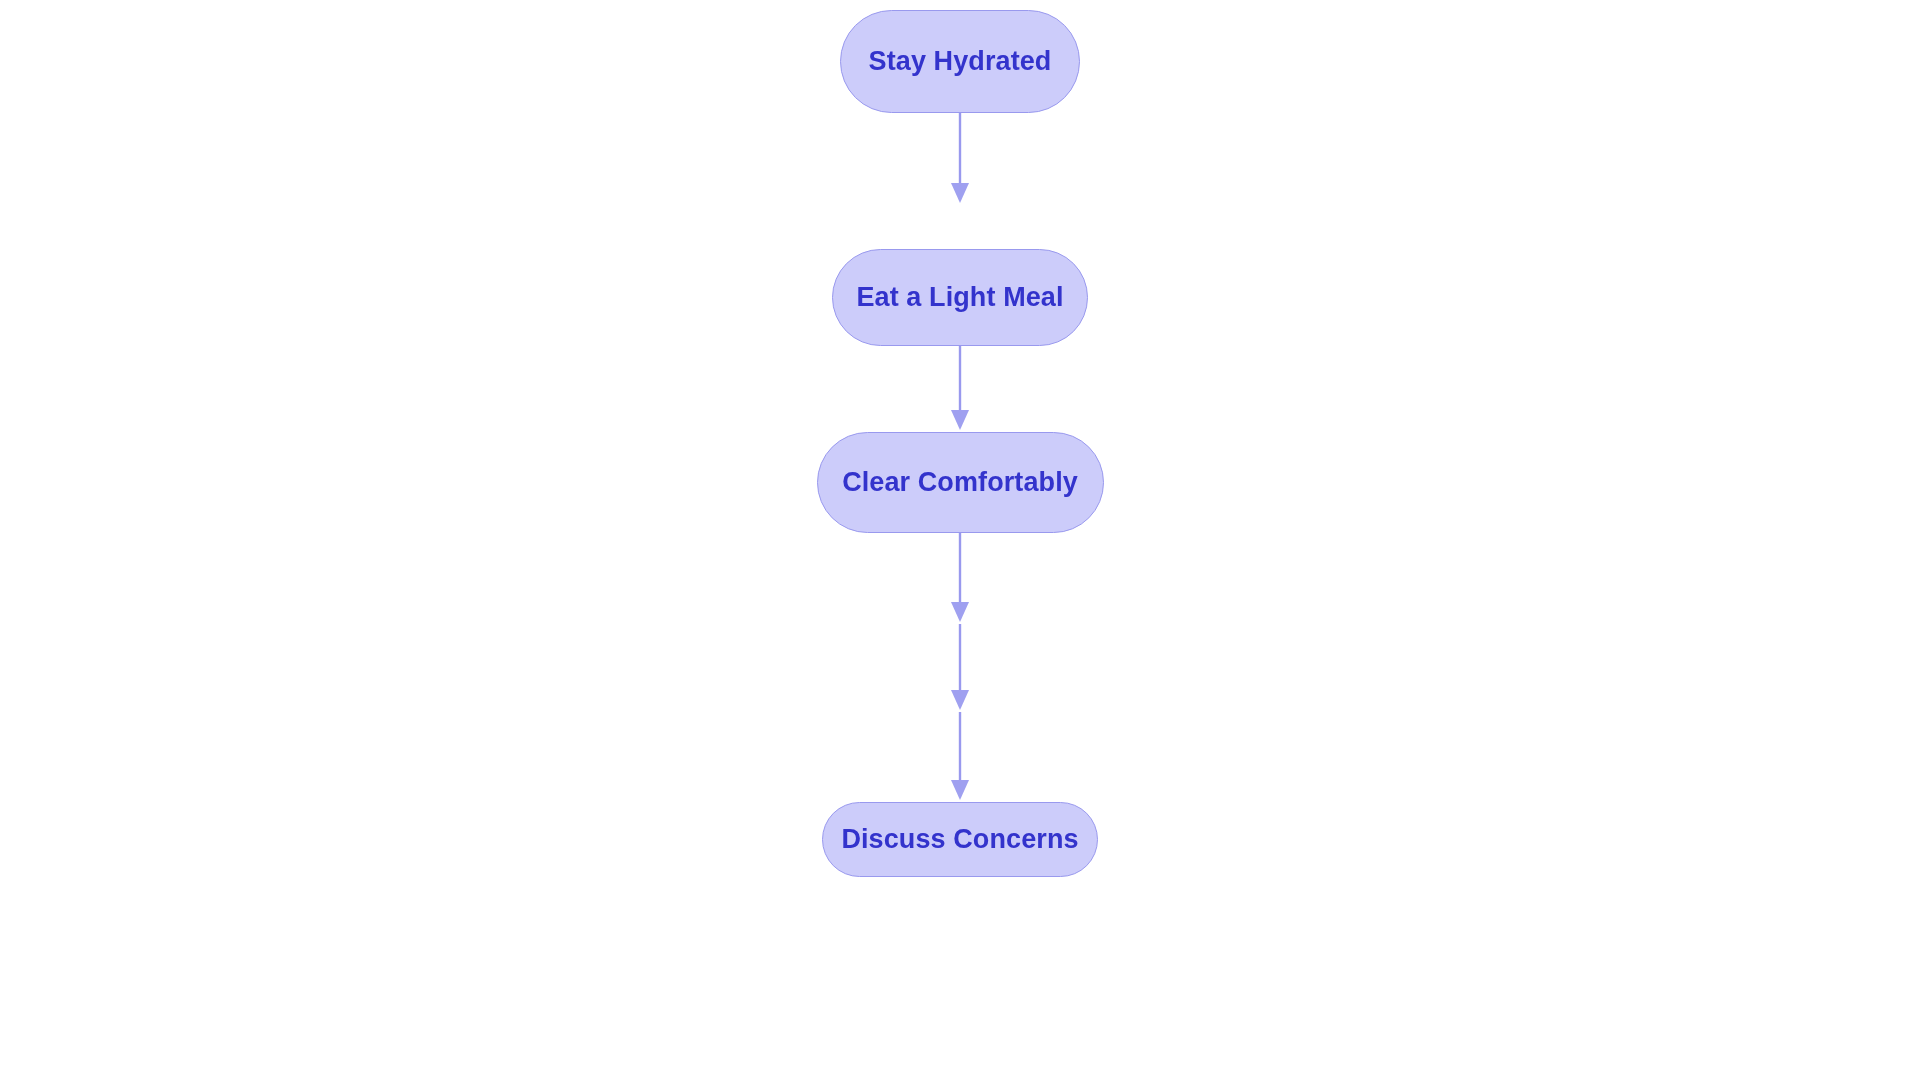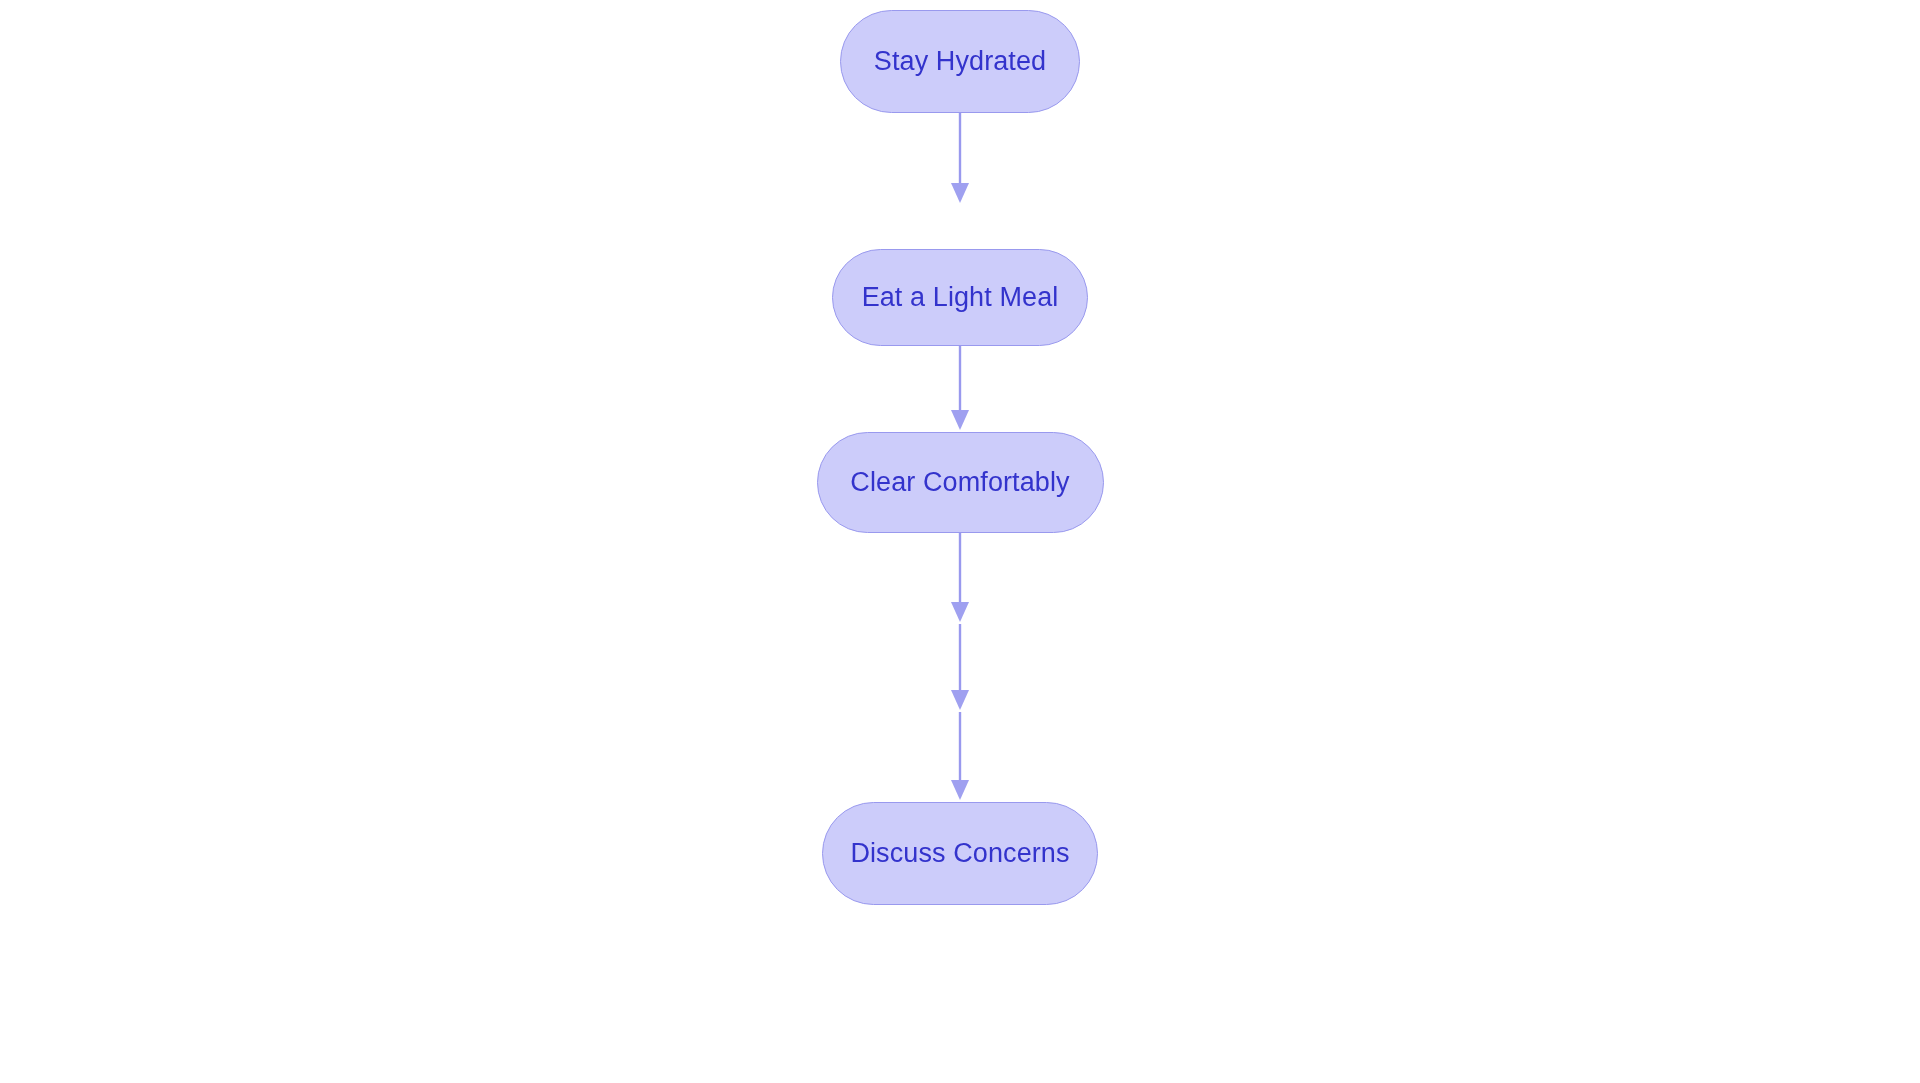--- a/index.html
+++ b/index.html
@@ -38,21 +38,21 @@
     box-sizing: border-box;
     background: #ccccfa;
     border: 1.6px solid #9999ee;
     border-radius: 999px;
     color: #3333cc;
     display: flex;
     align-items: center;
     justify-content: center;
     text-align: center;
     font-size: 27px;
-    font-weight: 400;
+    font-weight: 700;
     letter-spacing: 0.1px;
     white-space: nowrap;
     line-height: 1;
     padding: 0 44px;
     flex: 0 0 auto;
   }
 
   .flow-connector {
     flex: 0 0 auto;
     width: 24px;
@@ -105,18 +105,18 @@
       <line x1="12" y1="0" x2="12" y2="68"></line>
       <polygon points="3,66 21,66 12,86"></polygon>
     </svg>
 
 
     <svg class="flow-connector" style="height:90px;" viewBox="0 0 24 90">
       <line x1="12" y1="0" x2="12" y2="70"></line>
       <polygon points="3,68 21,68 12,88"></polygon>
     </svg>
 
-    <div class="flow-node" style="width:276px;height:103px;">
+    <div class="flow-node" style="width:276px;height:75px;">
       <span>Discuss Concerns</span>
     </div>
 
   </div>
 </div>
 
 </body></html>

